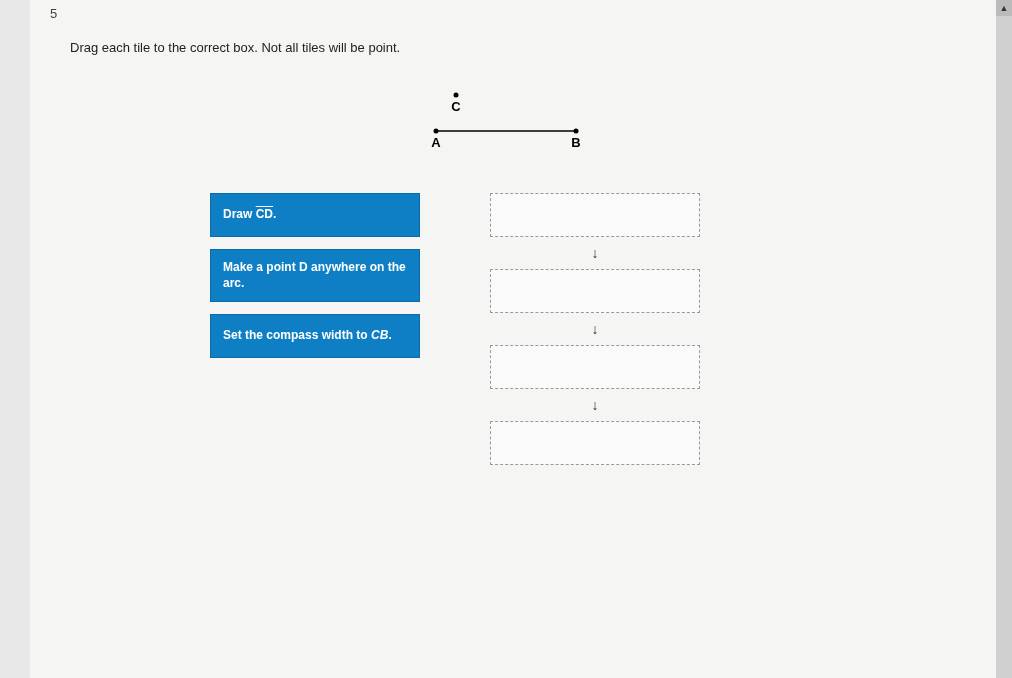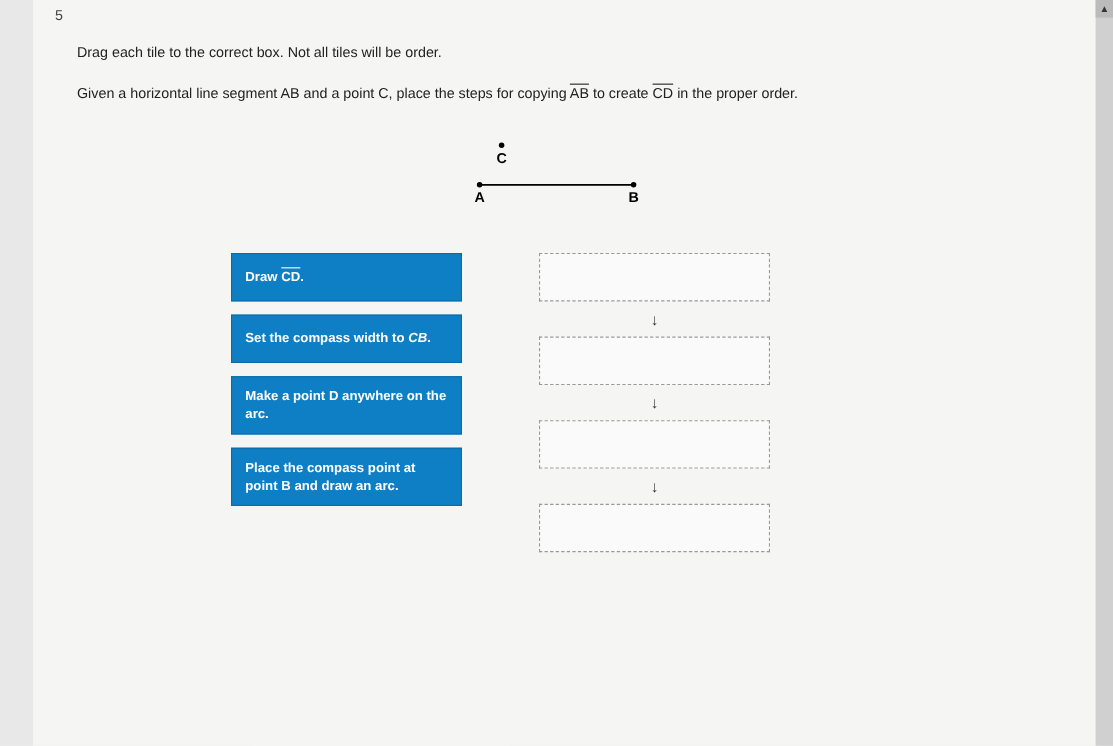--- a/index.html
+++ b/index.html
@@ -110,25 +110,22 @@
       color: #333;
     }
     .italic { font-style: italic; }
   </style>
 </head>
 <body>
 
 <div class="page">
   <div class="qnum">5</div>
 
-  <p class="instruction1">Drag each tile to the correct box. Not all tiles will be order.</p>
+  <p class="instruction1">Drag each tile to the correct box. Not all tiles will be point.</p>
 
-  <p class="instruction2">
-    <span>Given a horizontal line segment AB and a point C, place the steps for copying </span><span class="overline">AB</span><span> to create </span><span class="overline">CD</span><span> in the proper order.</span>
-  </p>
 
   <div class="diagram-wrap">
     <div class="diagram">
       <svg width="180" height="70">
         <circle cx="30" cy="12" r="2.5" fill="#000"></circle>
         <text x="30" y="28" text-anchor="middle" font-size="13" font-weight="bold">C</text>
         <circle cx="10" cy="48" r="2.5" fill="#000"></circle>
         <circle cx="150" cy="48" r="2.5" fill="#000"></circle>
         <line x1="10" y1="48" x2="150" y2="48" stroke="#000" stroke-width="1.5"></line>
         <text x="10" y="64" text-anchor="middle" font-size="13" font-weight="bold">A</text>
@@ -140,32 +137,29 @@
   <div class="content-row">
     <div class="tiles-col">
 
       <div class="tile">
         <span>
           <span>Draw </span><span class="overline">CD</span><span>.</span>
         </span>
       </div>
 
       <div class="tile">
+        <span>Make a point D anywhere on the arc.</span>
+      </div>
+
+      <div class="tile">
         <span>
           <span>Set the compass width to </span><span class="italic">CB</span><span>.</span>
         </span>
       </div>
 
-      <div class="tile">
-        <span>Make a point D anywhere on the arc.</span>
-      </div>
-
-      <div class="tile">
-        <span>Place the compass point at point B and draw an arc.</span>
-      </div>
 
 
 
     </div>
 
     <div class="drops-col">
       <div class="drop-slot"></div>
       <div class="arrow-down">↓</div>
       <div class="drop-slot"></div>
       <div class="arrow-down">↓</div>

